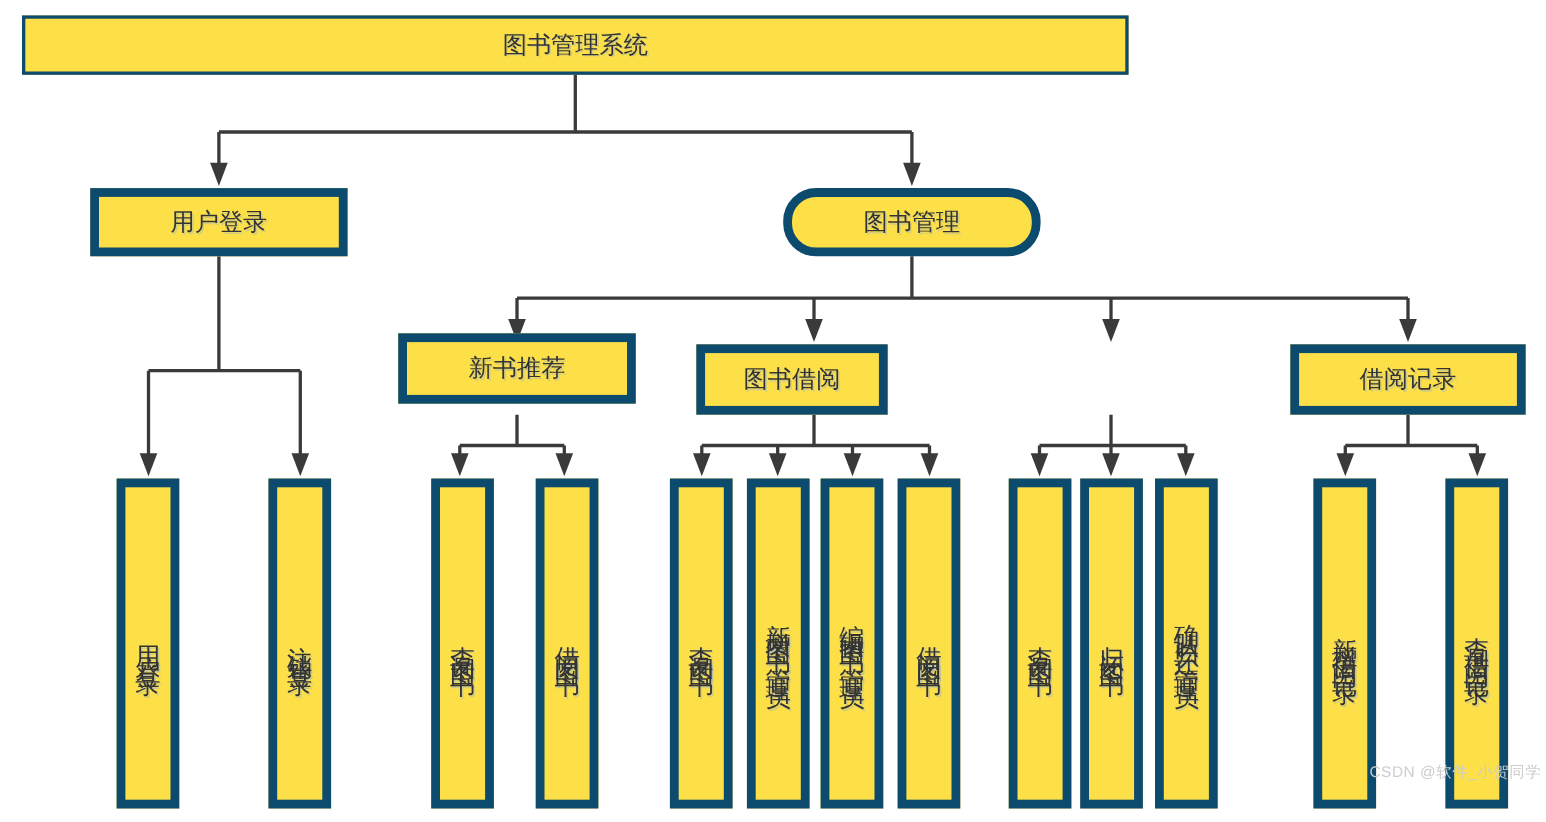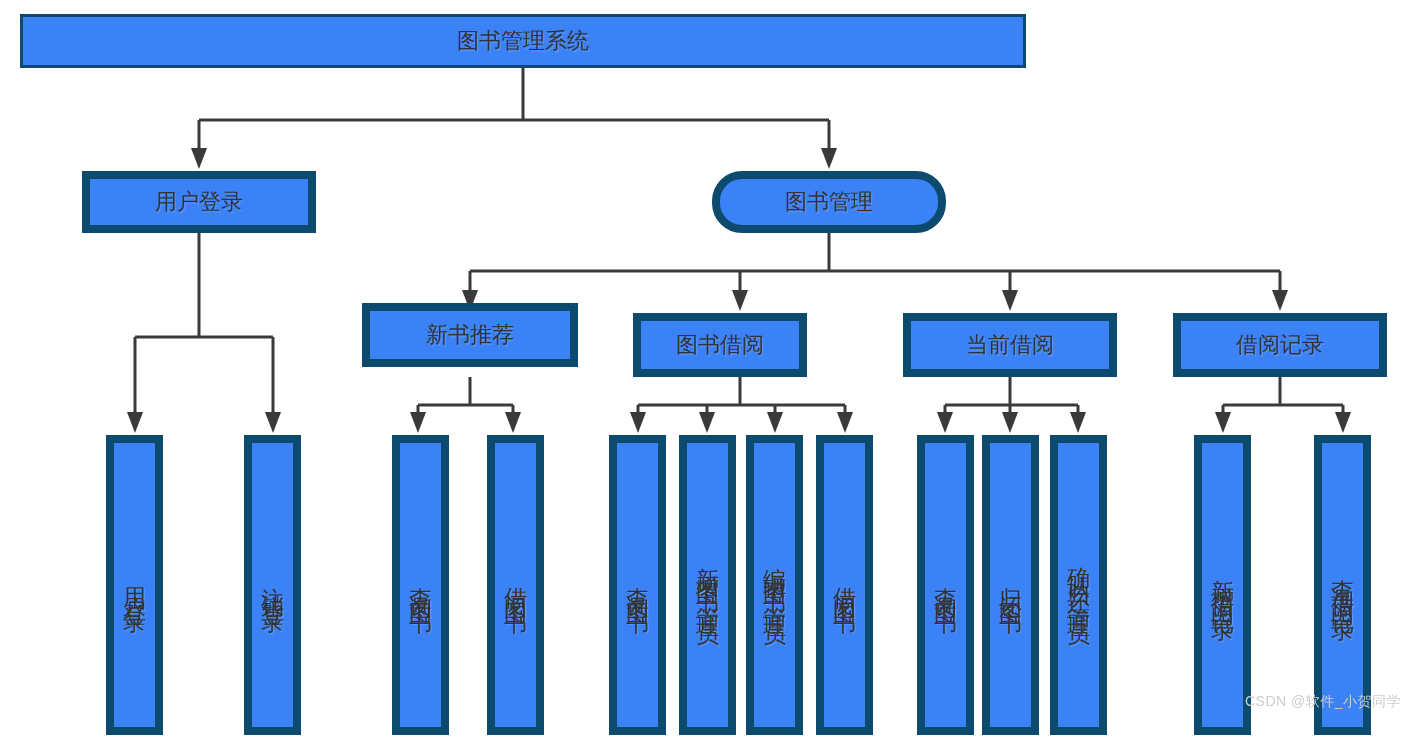--- a/index.html
+++ b/index.html
@@ -9,21 +9,21 @@
     background:#ffffff;
     font-family:"Liberation Sans", sans-serif;
     overflow:hidden;
   }
   svg.wires{position:absolute;left:0;top:0;z-index:1;}
   svg.wires path{stroke:#3a3a3a;stroke-width:3;fill:none;}
   svg.wires polygon{fill:#3a3a3a;}
   .node{
     position:absolute;
     box-sizing:border-box;
-    background:#3b82f6;
+    background:#fde047;
     border:8px solid #0c4a6e;
     color:#333333;
     display:flex;align-items:center;justify-content:center;
     font-size:22px;
     z-index:2;
     text-shadow:1.5px 1.5px 0 rgba(130,170,240,0.35);
     white-space:nowrap;
     text-align:center;
   }
   .n-root{left:20px;top:14px;width:1006px;height:54px;border-width:3px;}
@@ -103,21 +103,20 @@
     <polygon points="1335,412 1351,412 1343,433"></polygon>
   </svg>
 
   <div class="node n-root">图书管理系统</div>
 
   <div class="node n-l2-0">用户登录</div>
   <div class="node n-l2-1">图书管理</div>
 
   <div class="node n-l3-0">新书推荐</div>
   <div class="node n-l3-1">图书借阅</div>
-  <div class="node n-l3-2">当前借阅</div>
   <div class="node n-l3-3">借阅记录</div>
 
   <div class="node leaf n-leaf-0">
     <span class="vtext">用户登录</span>
   </div>
   <div class="node leaf n-leaf-1">
     <span class="vtext">注销登录</span>
   </div>
 
   <div class="node leaf n-leaf-2">

